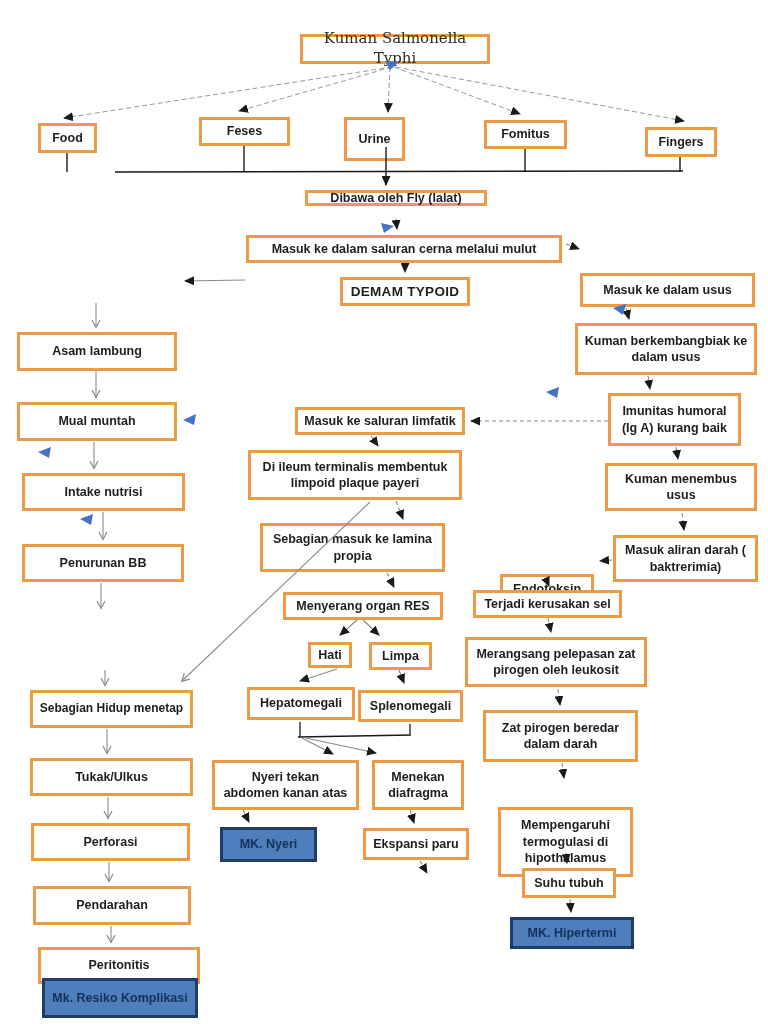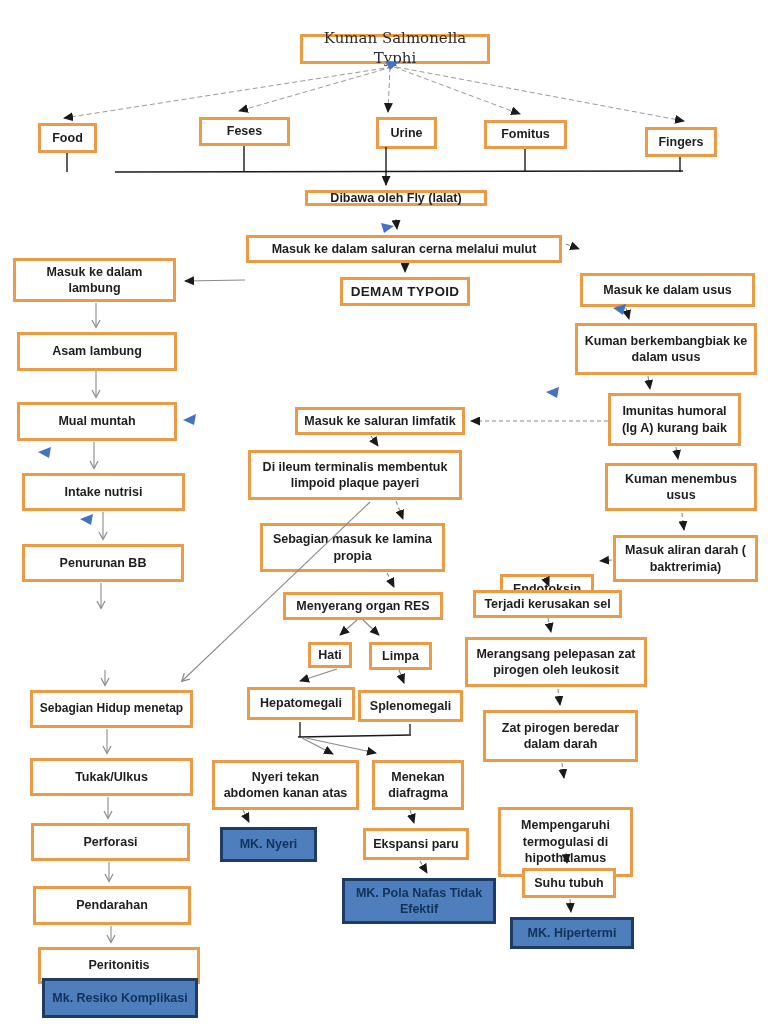--- a/index.html
+++ b/index.html
@@ -17,29 +17,27 @@
   #wires{position:absolute;left:0;top:0;width:768px;height:1024px;z-index:3;pointer-events:none;}
 </style>
 </head>
 <body>
 
 <div id="canvas">
 
   <div class="node serif" style="left:300px;top:34px;width:190px;height:30px">Kuman Salmonella Typhi</div>
   <div class="node" style="left:38px;top:123px;width:59px;height:30px">Food</div>
   <div class="node" style="left:199px;top:117px;width:91px;height:29px">Feses</div>
-  <div class="node" style="left:376px;top:117px;width:61px;height:32px">Urine</div>
+  <div class="node" style="left:344px;top:117px;width:61px;height:44px">Urine</div>
   <div class="node" style="left:484px;top:120px;width:83px;height:29px">Fomitus</div>
   <div class="node" style="left:645px;top:127px;width:72px;height:30px">Fingers</div>
   <div class="node" style="left:305px;top:190px;width:182px;height:16px">Dibawa oleh Fly (lalat)</div>
   <div class="node" style="left:246px;top:235px;width:316px;height:28px">Masuk ke dalam saluran cerna melalui mulut</div>
   <div class="node demam" style="left:340px;top:277px;width:130px;height:29px">DEMAM TYPOID</div>
 
-  <div class="node" style="left:13px;top:258px;width:163px;height:44px">Masuk ke dalam
-lambung</div>
   <div class="node" style="left:17px;top:332px;width:160px;height:39px">Asam lambung</div>
   <div class="node" style="left:17px;top:402px;width:160px;height:39px">Mual muntah</div>
   <div class="node" style="left:22px;top:473px;width:163px;height:38px">Intake nutrisi</div>
   <div class="node" style="left:22px;top:544px;width:162px;height:38px">Penurunan BB</div>
   <div class="node small" style="left:30px;top:690px;width:163px;height:38px">Sebagian Hidup menetap</div>
   <div class="node" style="left:30px;top:758px;width:163px;height:38px">Tukak/Ulkus</div>
   <div class="node" style="left:31px;top:823px;width:159px;height:38px">Perforasi</div>
   <div class="node" style="left:33px;top:886px;width:158px;height:39px">Pendarahan</div>
   <div class="node" style="left:38px;top:947px;width:162px;height:37px">Peritonitis</div>
   <div class="node blue top2" style="left:42px;top:978px;width:156px;height:40px">Mk. Resiko Komplikasi</div>
@@ -53,22 +51,20 @@
   <div class="node" style="left:308px;top:642px;width:44px;height:26px">Hati</div>
   <div class="node" style="left:369px;top:642px;width:63px;height:28px">Limpa</div>
   <div class="node" style="left:247px;top:687px;width:108px;height:33px">Hepatomegali</div>
   <div class="node" style="left:358px;top:690px;width:105px;height:32px">Splenomegali</div>
   <div class="node" style="left:212px;top:760px;width:147px;height:50px">Nyeri tekan
 abdomen kanan atas</div>
   <div class="node" style="left:372px;top:760px;width:92px;height:50px">Menekan
 diafragma</div>
   <div class="node blue" style="left:220px;top:827px;width:97px;height:35px">MK. Nyeri</div>
   <div class="node" style="left:363px;top:828px;width:106px;height:32px">Ekspansi paru</div>
-  <div class="node blue" style="left:342px;top:878px;width:154px;height:46px">MK. Pola Nafas Tidak
-Efektif</div>
 
   <div class="node" style="left:580px;top:273px;width:175px;height:34px">Masuk ke dalam usus</div>
   <div class="node" style="left:575px;top:323px;width:182px;height:52px">Kuman berkembangbiak ke
 dalam usus</div>
   <div class="node" style="left:608px;top:393px;width:133px;height:53px">Imunitas humoral
 (Ig A) kurang baik</div>
   <div class="node" style="left:605px;top:463px;width:152px;height:48px">Kuman menembus
 usus</div>
   <div class="node" style="left:613px;top:535px;width:145px;height:47px">Masuk aliran darah (
 baktrerimia)</div>

